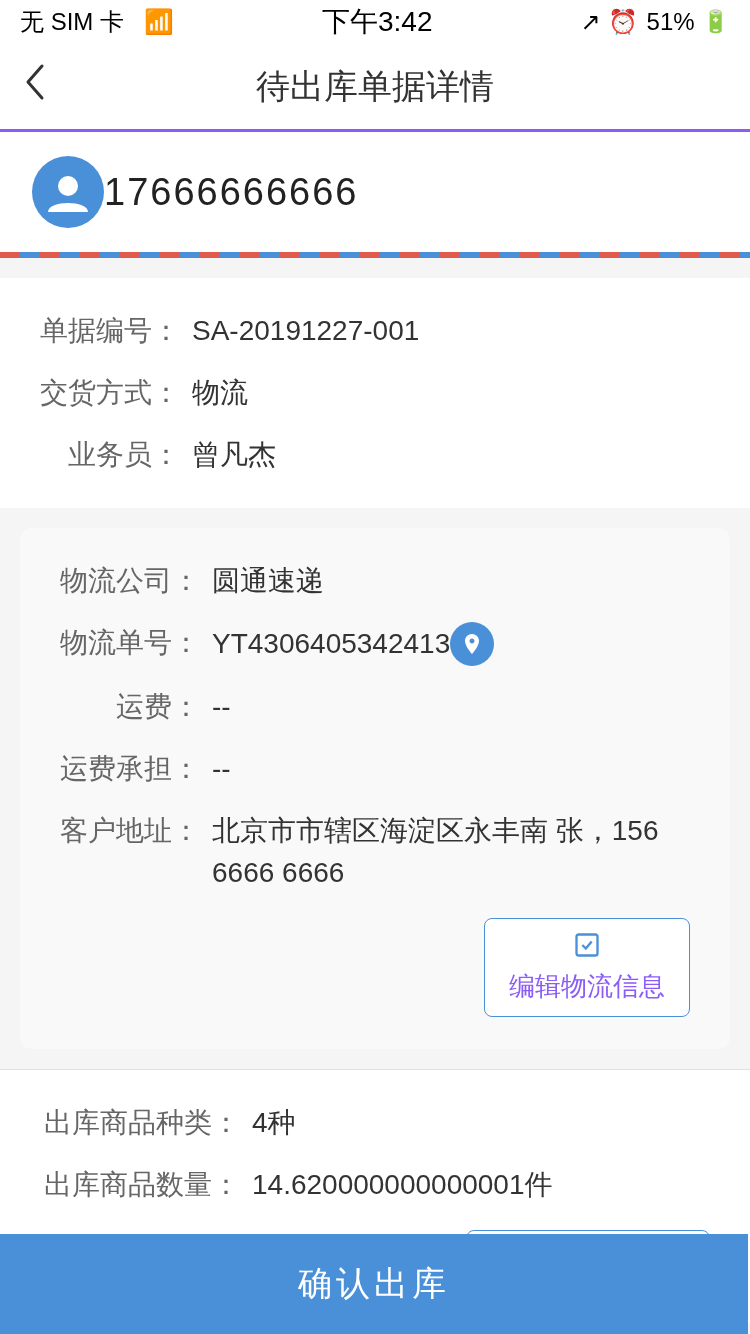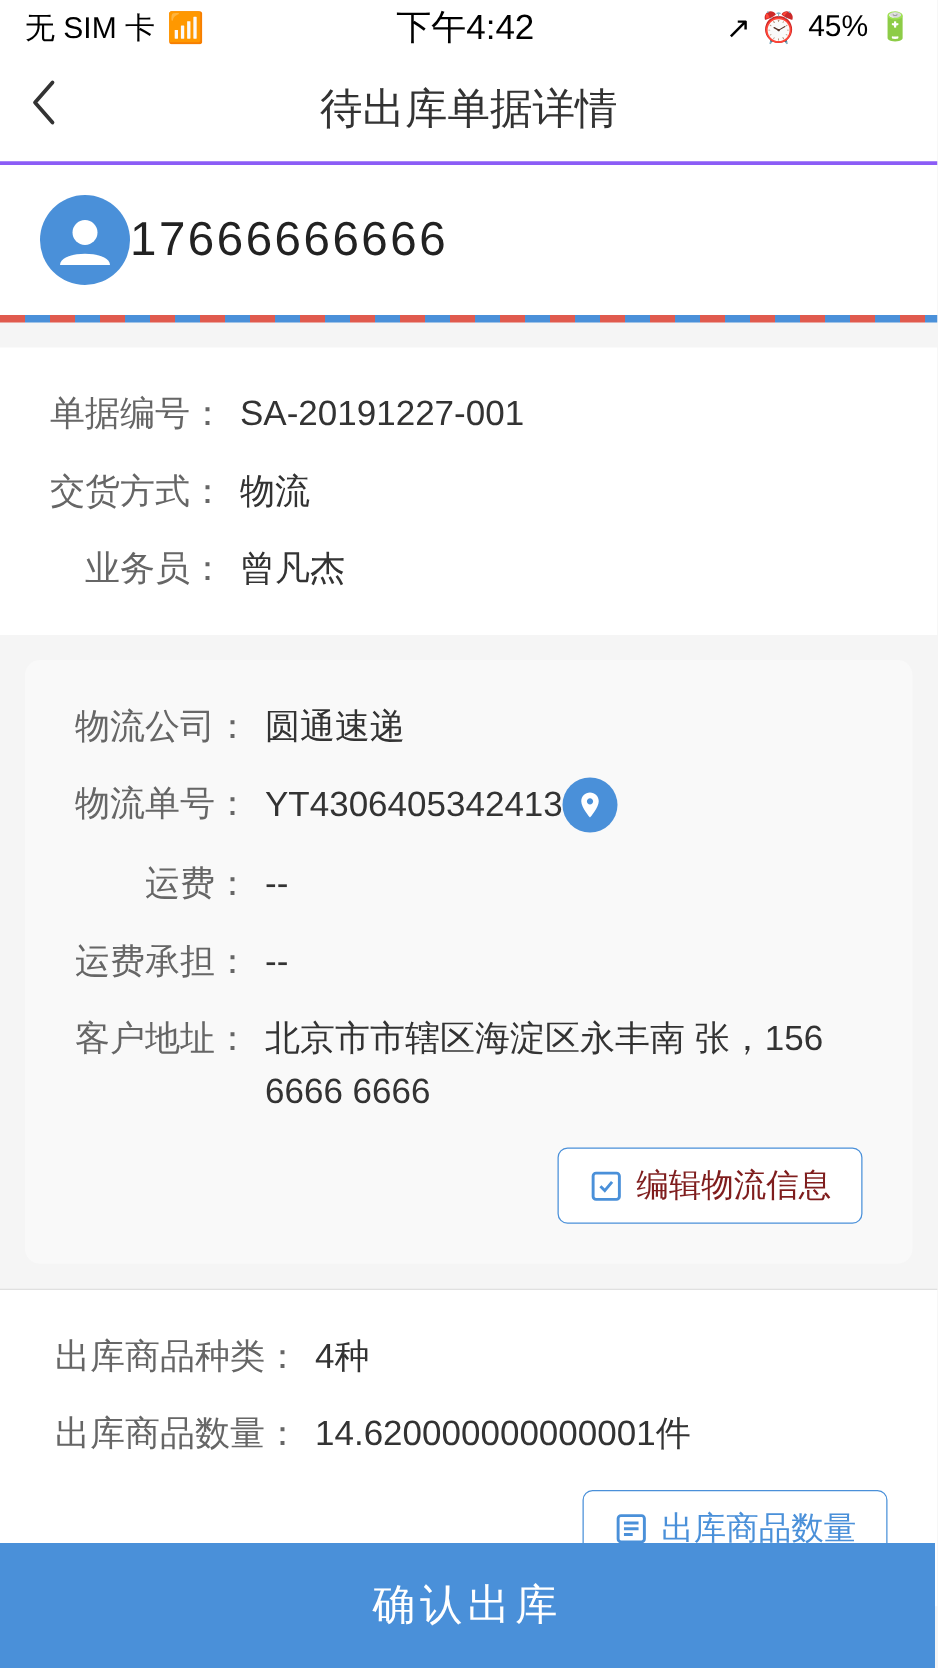--- a/index.html
+++ b/index.html
@@ -18,21 +18,21 @@
     .status-bar {
       background: #fff;
       height: 44px;
       display: flex;
       align-items: center;
       justify-content: space-between;
       padding: 0 20px;
       font-size: 24px;
       color: #000;
     }
-    .status-left { display: flex; align-items: center; gap: 10px; justify-content: center; }
+    .status-left { display: flex; align-items: center; gap: 20px; justify-content: center; }
     .status-center { font-size: 28px; font-weight: 500; }
     .status-right { display: flex; align-items: center; gap: 8px; font-size: 24px; }
 
     
     .nav-bar {
       background: #fff;
       height: 88px;
       display: flex;
       align-items: center;
       justify-content: center;
@@ -141,27 +141,28 @@
     .edit-btn {
       display: flex;
       align-items: center;
       justify-content: flex-end;
       margin-top: 24px;
     }
     .btn-edit-logistics {
       border: 1px solid #4a90d9;
       border-radius: 8px;
       padding: 12px 24px;
-      color: #7f1d1d;
+      color: #8b5cf6;
       font-size: 26px;
       background: #fff;
       display: flex;
       align-items: center;
       gap: 10px;
       cursor: pointer;
+      flex-direction: column;
     }
 
     
     .divider-line {
       height: 1px;
       background: #e0e0e0;
       margin: 0;
     }
 
     
@@ -214,25 +215,25 @@
     }
   </style>
 </head>
 <body>
 
 <div class="status-bar">
   <div class="status-left">
     <span>无 SIM 卡</span>
     <span>📶</span>
   </div>
-  <div class="status-center">下午4:42</div>
+  <div class="status-center">下午3:42</div>
   <div class="status-right">
     <span>↗</span>
     <span>⏰</span>
-    <span>45%</span>
+    <span>51%</span>
     <span style="font-size:22px;">🔋</span>
   </div>
 </div>
 
 <div class="nav-bar">
   <div class="nav-back">
     <svg width="24" height="40" viewBox="0 0 24 40" fill="none">
       <path d="M18 4 L4 20 L18 36" stroke="#333" stroke-width="3" stroke-linecap="round" stroke-linejoin="round"></path>
     </svg>
   </div>

